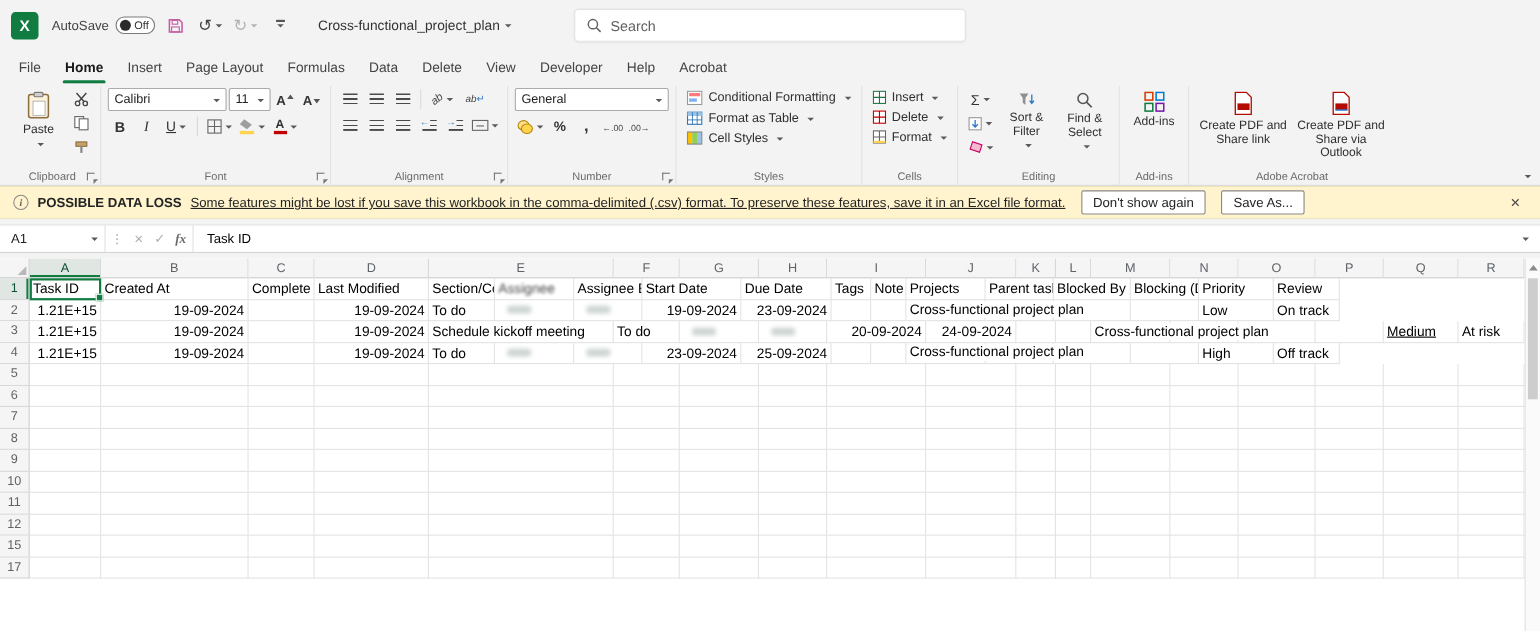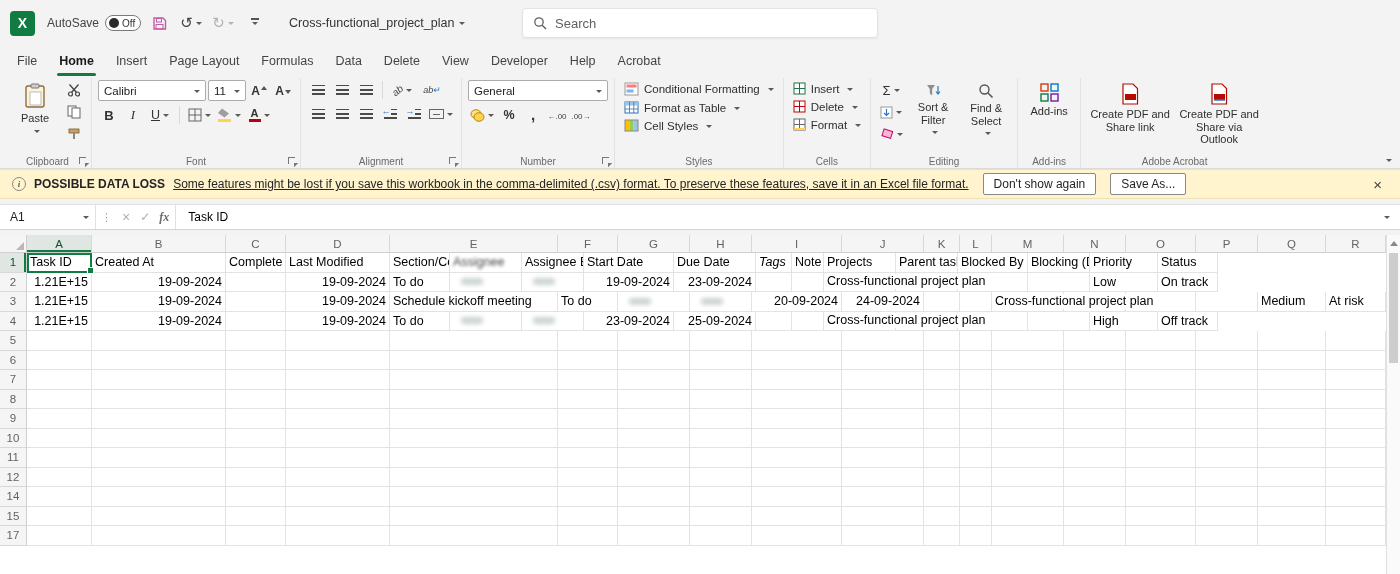--- a/index.html
+++ b/index.html
@@ -605,21 +605,21 @@
           </div>
           <div class="gcell" style="width: 62px;">
             <span class="ctext">Assignee Er</span>
           </div>
           <div class="gcell" style="width: 90px;">
             <span class="ctext">Start Date</span>
           </div>
           <div class="gcell" style="width: 82px;">
             <span class="ctext">Due Date</span>
           </div>
-          <div class="gcell" style="width: 36px; font-style: italic;">
+          <div class="gcell" style="width: 36px;">
             <span class="ctext">Tags</span>
           </div>
           <div class="gcell" style="width: 32px;">
             <span class="ctext">Note</span>
           </div>
           <div class="gcell" style="width: 72px;">
             <span class="ctext">Projects</span>
           </div>
           <div class="gcell" style="width: 62px;">
             <span class="ctext">Parent task</span>
@@ -627,21 +627,21 @@
           <div class="gcell" style="width: 70px;">
             <span class="ctext">Blocked By</span>
           </div>
           <div class="gcell" style="width: 62px;">
             <span class="ctext">Blocking (D</span>
           </div>
           <div class="gcell" style="width: 68px;">
             <span class="ctext">Priority</span>
           </div>
           <div class="gcell" style="width: 60px;">
-            <span class="ctext">Status</span>
+            <span class="ctext">Review</span>
           </div>
         </div>
         <div class="grow">
           <div class="grh">2</div>
           <div class="gcell ar" style="width: 65px;">
             <span class="ctext">1.21E+15</span>
           </div>
           <div class="gcell ar" style="width: 134px;">
             <span class="ctext">19-09-2024</span>
           </div>
@@ -710,21 +710,21 @@
             <span class="ctext">24-09-2024</span>
           </div>
           <div class="gcell" style="width: 36px;"></div>
           <div class="gcell" style="width: 32px;"></div>
           <div class="gcell ovf" style="width: 72px;">
             <span class="ctext">Cross-functional project plan</span>
           </div>
           <div class="gcell" style="width: 62px;"></div>
           <div class="gcell" style="width: 70px;"></div>
           <div class="gcell" style="width: 62px;"></div>
-          <div class="gcell" style="width: 68px;">
+          <div class="gcell" style="width: 68px; text-decoration: underline;">
             <span class="ctext">Medium</span>
           </div>
           <div class="gcell" style="width: 60px;">
             <span class="ctext">At risk</span>
           </div>
         </div>
         <div class="grow">
           <div class="grh">4</div>
           <div class="gcell ar" style="width: 65px;">
             <span class="ctext">1.21E+15</span>
@@ -928,41 +928,20 @@
           <div class="gcell" style="width: 36px;"></div>
           <div class="gcell" style="width: 32px;"></div>
           <div class="gcell" style="width: 72px;"></div>
           <div class="gcell" style="width: 62px;"></div>
           <div class="gcell" style="width: 70px;"></div>
           <div class="gcell" style="width: 62px;"></div>
           <div class="gcell" style="width: 68px;"></div>
           <div class="gcell" style="width: 60px;"></div>
         </div>
         <div class="grow">
-          <div class="grh">14</div>
-          <div class="gcell ar" style="width: 65px;"></div>
-          <div class="gcell ar" style="width: 134px;"></div>
-          <div class="gcell" style="width: 60px;"></div>
-          <div class="gcell ar" style="width: 104px;"></div>
-          <div class="gcell" style="width: 168px;"></div>
-          <div class="gcell" style="width: 60px;"></div>
-          <div class="gcell" style="width: 72px;"></div>
-          <div class="gcell" style="width: 62px;"></div>
-          <div class="gcell ar" style="width: 90px;"></div>
-          <div class="gcell ar" style="width: 82px;"></div>
-          <div class="gcell" style="width: 36px;"></div>
-          <div class="gcell" style="width: 32px;"></div>
-          <div class="gcell" style="width: 72px;"></div>
-          <div class="gcell" style="width: 62px;"></div>
-          <div class="gcell" style="width: 70px;"></div>
-          <div class="gcell" style="width: 62px;"></div>
-          <div class="gcell" style="width: 68px;"></div>
-          <div class="gcell" style="width: 60px;"></div>
-        </div>
-        <div class="grow">
           <div class="grh">15</div>
           <div class="gcell ar" style="width: 65px;"></div>
           <div class="gcell ar" style="width: 134px;"></div>
           <div class="gcell" style="width: 60px;"></div>
           <div class="gcell ar" style="width: 104px;"></div>
           <div class="gcell" style="width: 168px;"></div>
           <div class="gcell" style="width: 60px;"></div>
           <div class="gcell" style="width: 72px;"></div>
           <div class="gcell" style="width: 62px;"></div>
           <div class="gcell ar" style="width: 90px;"></div>

